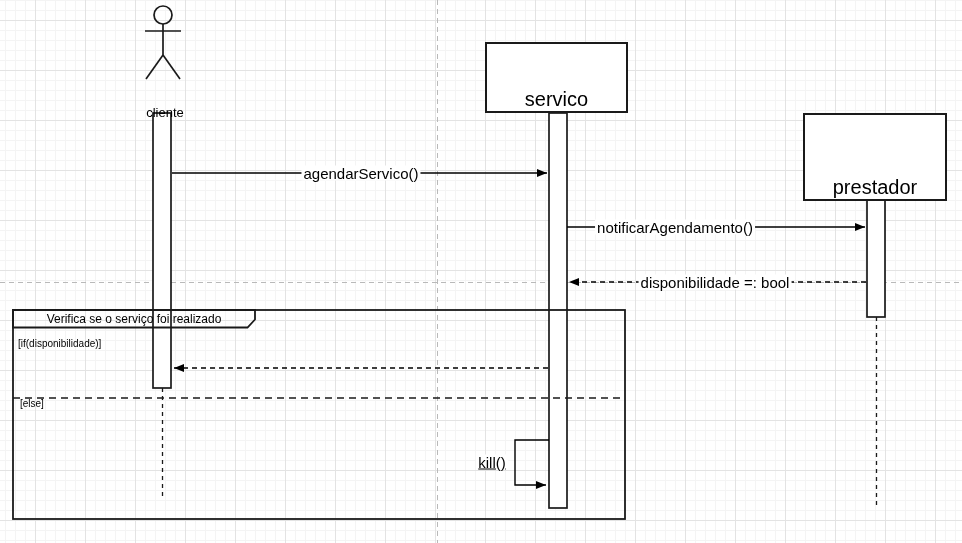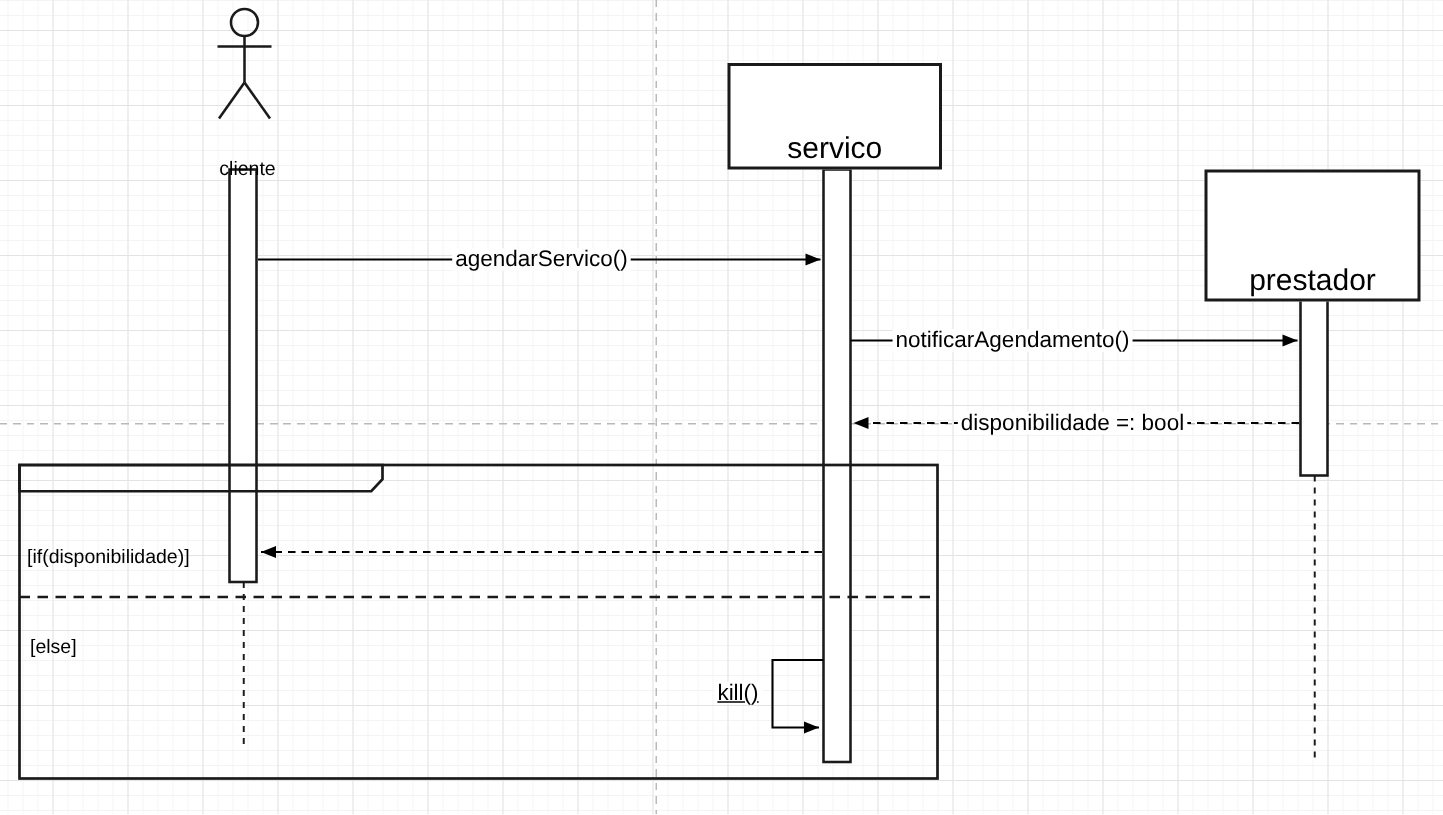--- a/index.html
+++ b/index.html
@@ -68,23 +68,22 @@
   }
   .frame-title-label {
     position: absolute;
     transform: translate(-50%, -50%);
     font-size: 12px;
     white-space: nowrap;
   }
   .guard-label {
     position: absolute;
     transform: translateY(-50%);
-    font-size: 13px;
+    font-size: 10px;
     white-space: nowrap;
-    margin-top: 28px;
   }
 </style>
 </head>
 <body>
 
 <div id="canvas">
 
   <div class="guide-v"></div>
   <div class="guide-h"></div>
 
@@ -123,20 +122,21 @@
 
   <div class="lifeline-box box-servico">
     <span>servico</span>
   </div>
   <div class="lifeline-box box-prestador">
     <span>prestador</span>
   </div>
 
   <div class="plain-label" style="left:165px; top:96px;margin-top:16px;">cliente</div>
 
+  <div class="frame-title-label" style="left:134px; top:319px;">Verifica se o serviço foi realizado</div>
   <div class="guard-label" style="left:18px; top:343px;">[if(disponibilidade)]</div>
   <div class="guard-label" style="left:20px; top:403px;">[else]</div>
 
   <div class="msg-label" style="left:361px; top:173px;">agendarServico()</div>
   <div class="msg-label" style="left:675px; top:227px;">notificarAgendamento()</div>
   <div class="msg-label" style="left:715px; top:282px;">disponibilidade =: bool</div>
   <div class="msg-label" style="left:492px; top:462px;text-decoration:underline;">kill()</div>
 
 </div>
 

